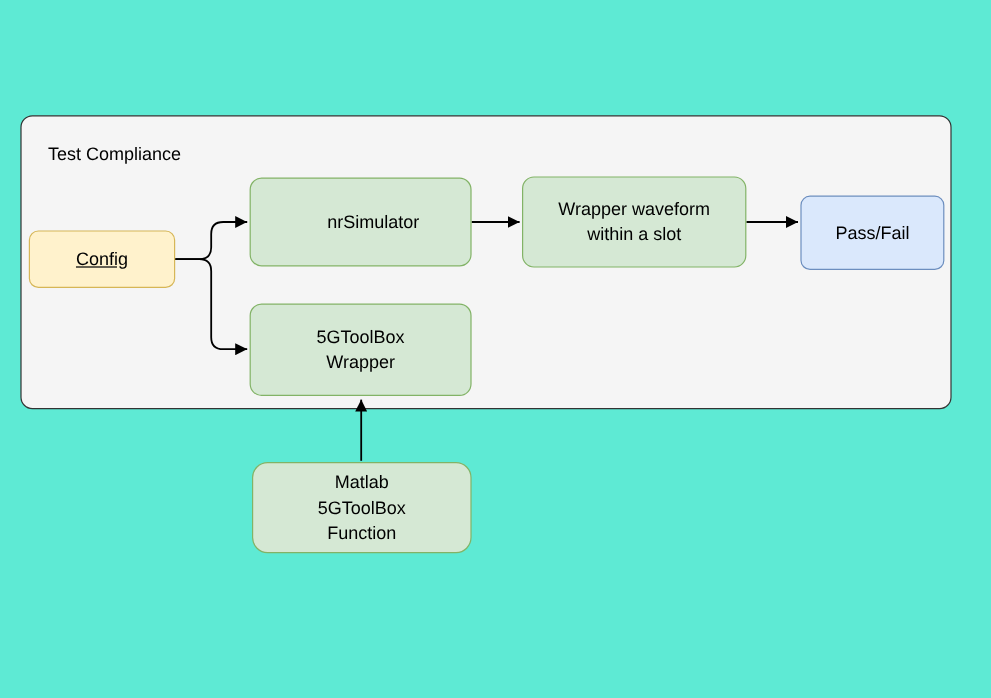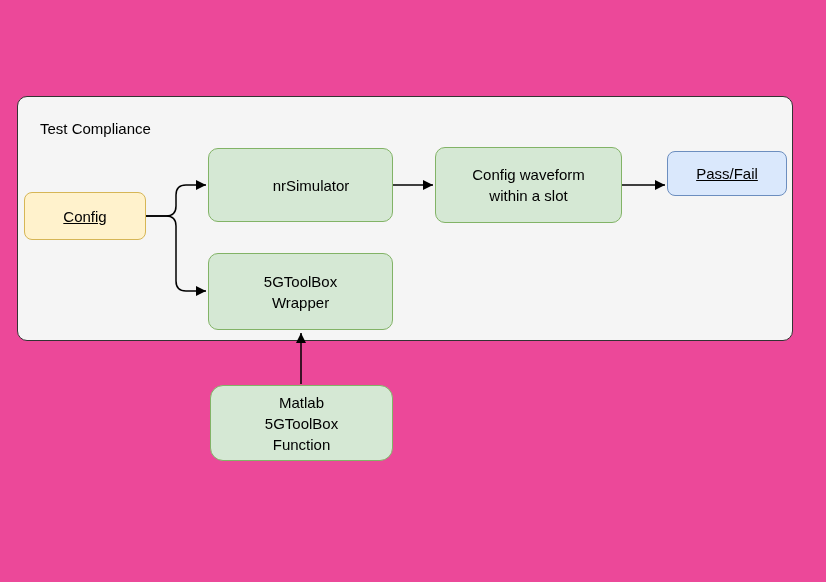--- a/index.html
+++ b/index.html
@@ -4,21 +4,21 @@
 <style>
   html, body {
     margin: 0;
     padding: 0;
     background: #000;
   }
   .stage {
     position: relative;
     width: 826px;
     height: 582px;
-    background: #ec4899;
+    background: #5eead4;
     overflow: hidden;
     font-family: "Liberation Sans", "DejaVu Sans", sans-serif;
     color: #000;
   }
   .panel {
     position: absolute;
     left: 17px;
     top: 96px;
     width: 776px;
     height: 245px;
@@ -54,21 +54,21 @@
     text-align: center;
     font-size: 15px;
     line-height: 21px;
     white-space: pre-line;
   }
   .node.r8 { border-radius: 8px; }
   .node-config     { left: 24px;  top: 192px; width: 122px; height: 48px; text-decoration: underline; }
   .node-nrsim      { left: 208px; top: 148px; width: 185px; height: 74px; }
   .node-wrapper    { left: 208px; top: 253px; width: 185px; height: 77px; }
   .node-compare    { left: 435px; top: 147px; width: 187px; height: 76px; }
-  .node-passfail   { left: 667px; top: 151px; width: 120px; height: 45px; text-decoration: underline; }
+  .node-passfail   { left: 667px; top: 163px; width: 120px; height: 62px; }
   .node-matlab     { left: 210px; top: 385px; width: 183px; height: 76px; border-radius: 13px; }
 </style>
 </head>
 <body>
 
 <div class="stage">
 
   <div class="panel" style="background: rgb(245, 245, 245); border-color: rgb(51, 51, 51);"></div>
 
   <div class="panel-label">Test Compliance</div>
@@ -93,21 +93,21 @@
   <div class="node node-nrsim" style="background: rgb(213, 232, 212); border-color: rgb(130, 179, 102); padding-left: 21px;">
     <span>nrSimulator</span>
   </div>
 
   <div class="node node-wrapper" style="background: rgb(213, 232, 212); border-color: rgb(130, 179, 102);">
     <span>5GToolBox
 Wrapper</span>
   </div>
 
   <div class="node node-compare" style="background: rgb(213, 232, 212); border-color: rgb(130, 179, 102);">
-    <span>Config waveform
+    <span>Wrapper waveform
 within a slot</span>
   </div>
 
   <div class="node node-passfail r8" style="background: rgb(218, 232, 252); border-color: rgb(108, 142, 191);">
     <span>Pass/Fail</span>
   </div>
 
   <div class="node node-matlab" style="background: rgb(213, 232, 212); border-color: rgb(130, 179, 102);">
     <span>Matlab
 5GToolBox

